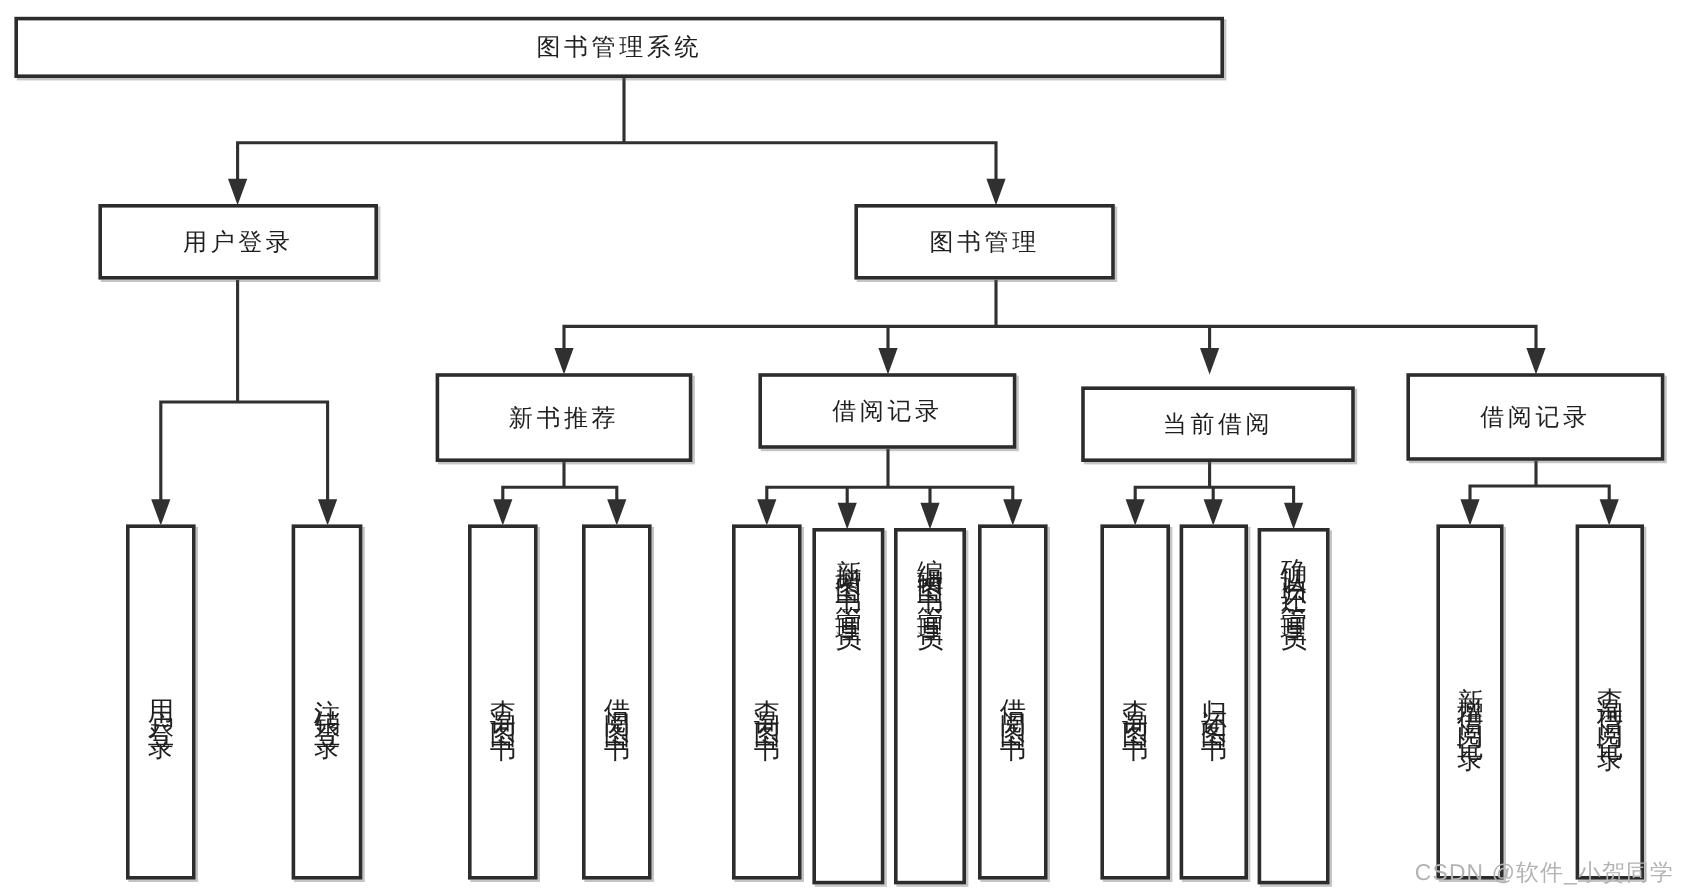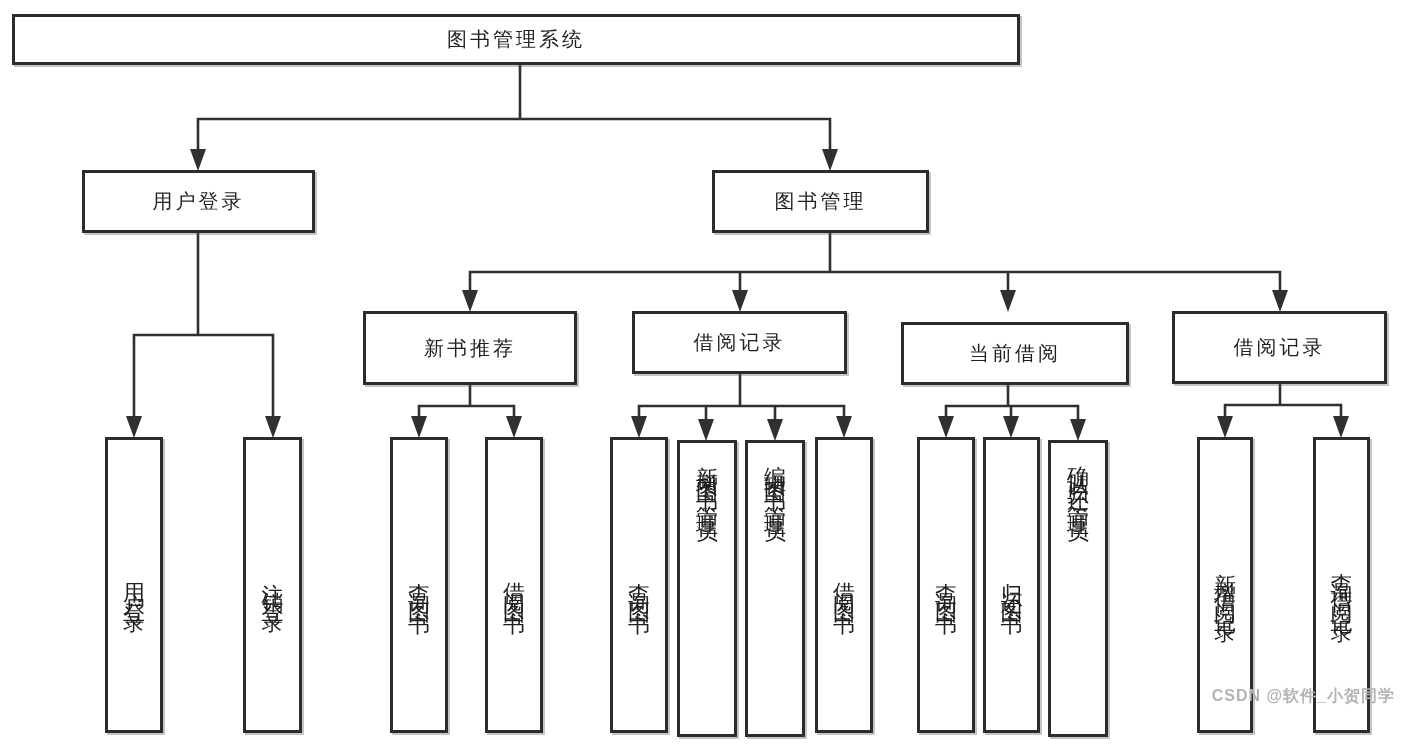--- a/index.html
+++ b/index.html
@@ -21,23 +21,23 @@
   }
   .hnode{font-size:20px;letter-spacing:3px;white-space:nowrap;align-items:center;}
   .leaf{font-size:22px;}
   .leaf .vlabel{
     writing-mode:vertical-rl;text-orientation:mixed;
     letter-spacing:10px;line-height:1.1;
   }
   .leaf.admin{align-items:flex-start;}
   .leaf.admin .vlabel{padding-top:5px;letter-spacing:8px;}
   .watermark{
-    position:absolute;top:686px;right:10px;z-index:5;
-    font-size:16px;letter-spacing:1px;
-    color:var(--watermark,#b3b3b3);white-space:nowrap;font-weight:bold;
+    position:absolute;top:714px;right:10px;z-index:5;
+    font-size:19px;letter-spacing:1px;
+    color:var(--watermark,#b3b3b3);white-space:nowrap;
   }
 </style>
 </head>
 <body>
 
 <div class="canvas">
 
   <svg class="connectors" viewBox="0 0 1405 747" xmlns="http://www.w3.org/2000/svg">
     <g>
       <path d="M520 65 V119 M198 150 V119 H830 V150"></path>

